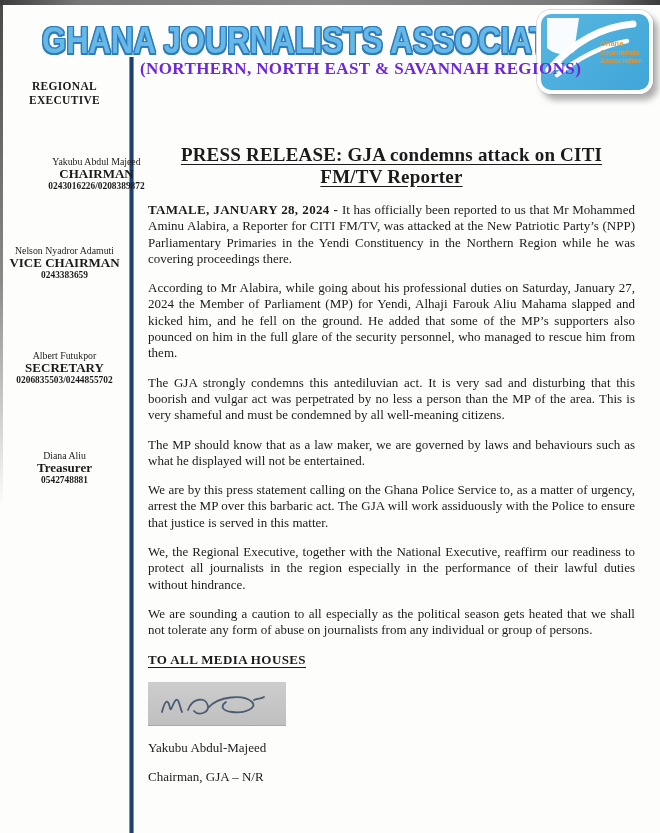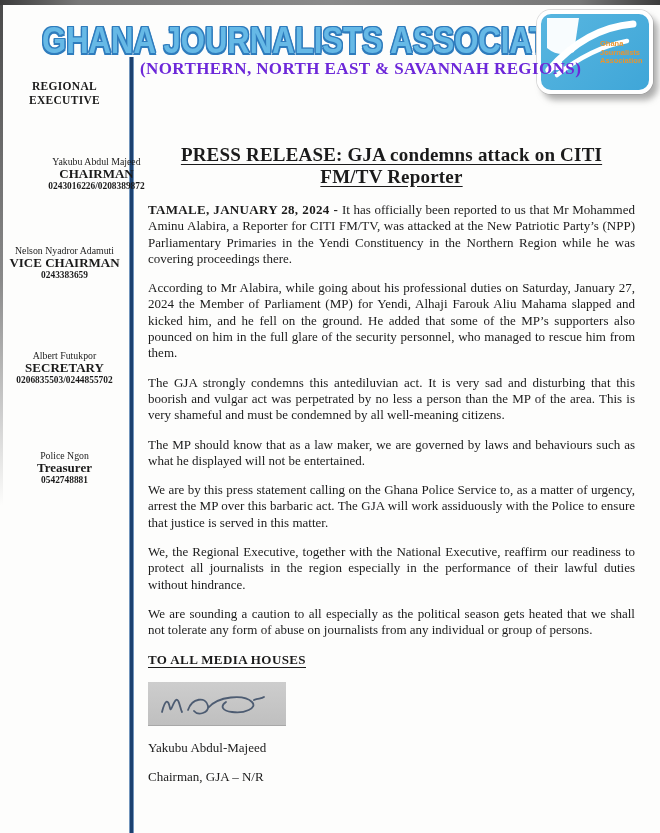--- a/index.html
+++ b/index.html
@@ -123,21 +123,21 @@
     <div class="m-phone">0243383659</div>
   </div>
 
   <div class="member m2">
     <div class="m-name">Albert Futukpor</div>
     <div class="m-title">SECRETARY</div>
     <div class="m-phone">0206835503/0244855702</div>
   </div>
 
   <div class="member m3">
-    <div class="m-name">Police Ngon</div>
+    <div class="m-name">Diana Aliu</div>
     <div class="m-title">Treasurer</div>
     <div class="m-phone">0542748881</div>
   </div>
 </div>
 
 <div class="main">
   <div class="release-title">PRESS RELEASE: GJA condemns attack on CITI FM/TV Reporter</div>
 
   <p><span class="p-lead">TAMALE, JANUARY 28, 2024 - </span><span>It has officially been reported to us that Mr Mohammed Aminu Alabira, a Reporter for CITI FM/TV, was attacked at the New Patriotic Party’s (NPP) Parliamentary Primaries in the Yendi Constituency in the Northern Region while he was covering proceedings there.</span></p>
   <p>According to Mr Alabira, while going about his professional duties on Saturday, January 27, 2024 the Member of Parliament (MP) for Yendi, Alhaji Farouk Aliu Mahama slapped and kicked him, and he fell on the ground. He added that some of the MP’s supporters also pounced on him in the full glare of the security personnel, who managed to rescue him from them.</p>

